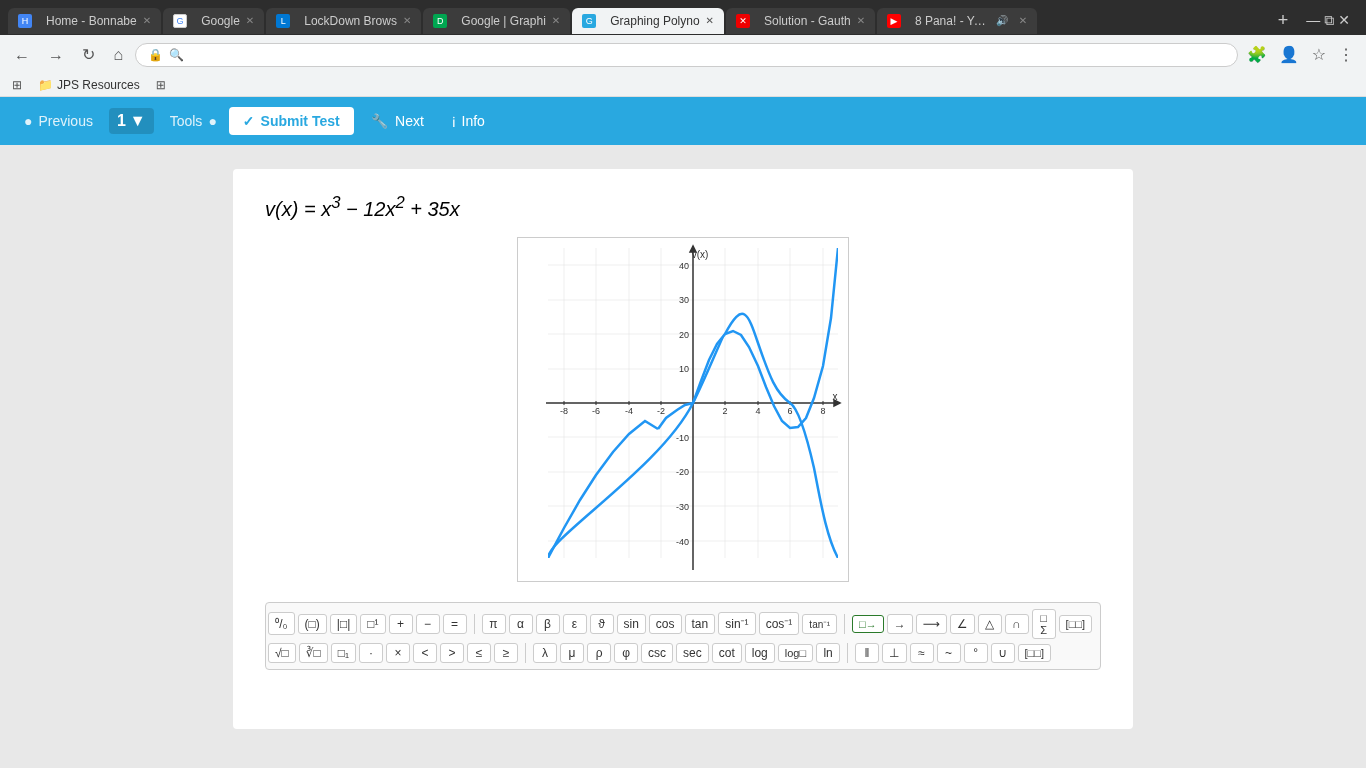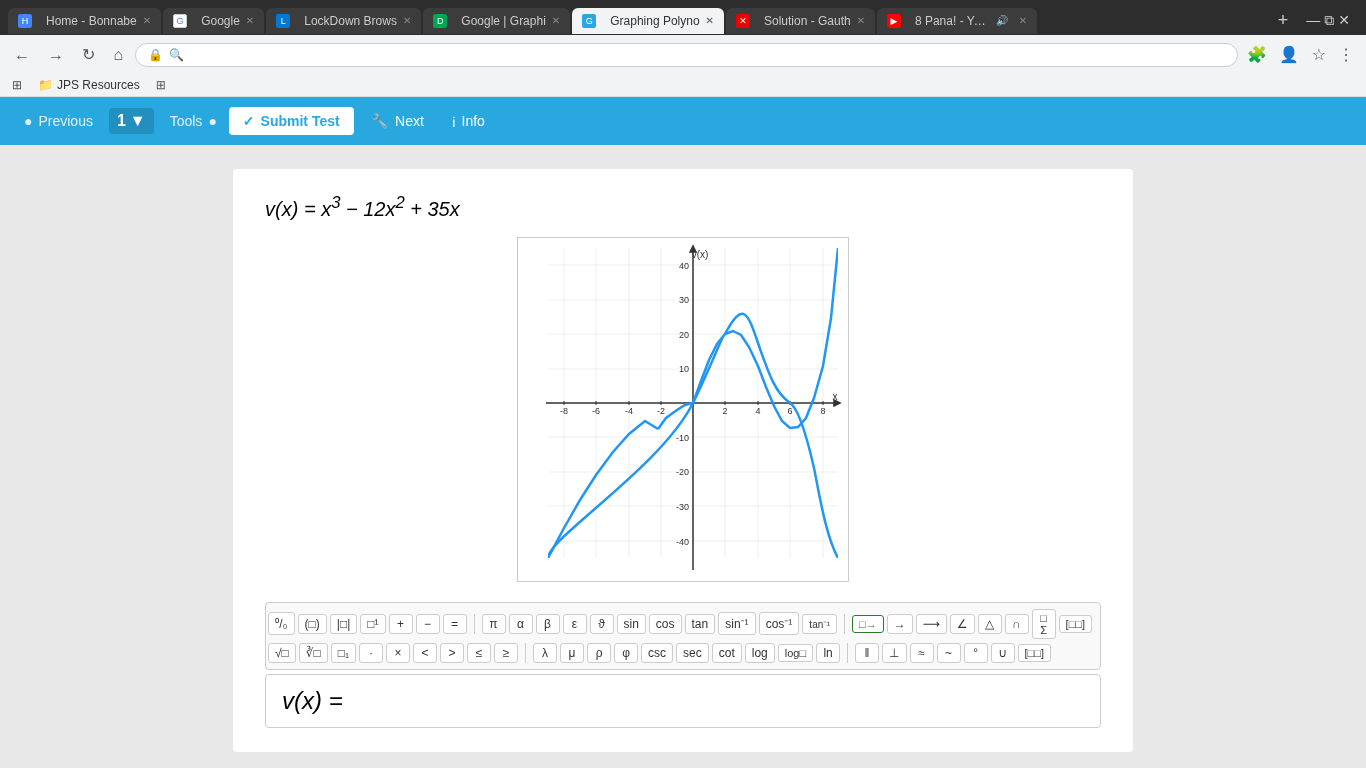--- a/index.html
+++ b/index.html
@@ -370,18 +370,15 @@
         <button class="tb-btn">‖</button>
         <button class="tb-btn">⊥</button>
         <button class="tb-btn">≈</button>
         <button class="tb-btn">~</button>
         <button class="tb-btn">°</button>
         <button class="tb-btn">∪</button>
         <button class="tb-btn" style="font-size:11px;">[□□]</button>
       </div>
     </div>
 
-    <div class="answer-field">
-      <i>v</i>(<i>x</i>) =
-    </div>
 
   </div>
 </div>
 
 </body></html>

